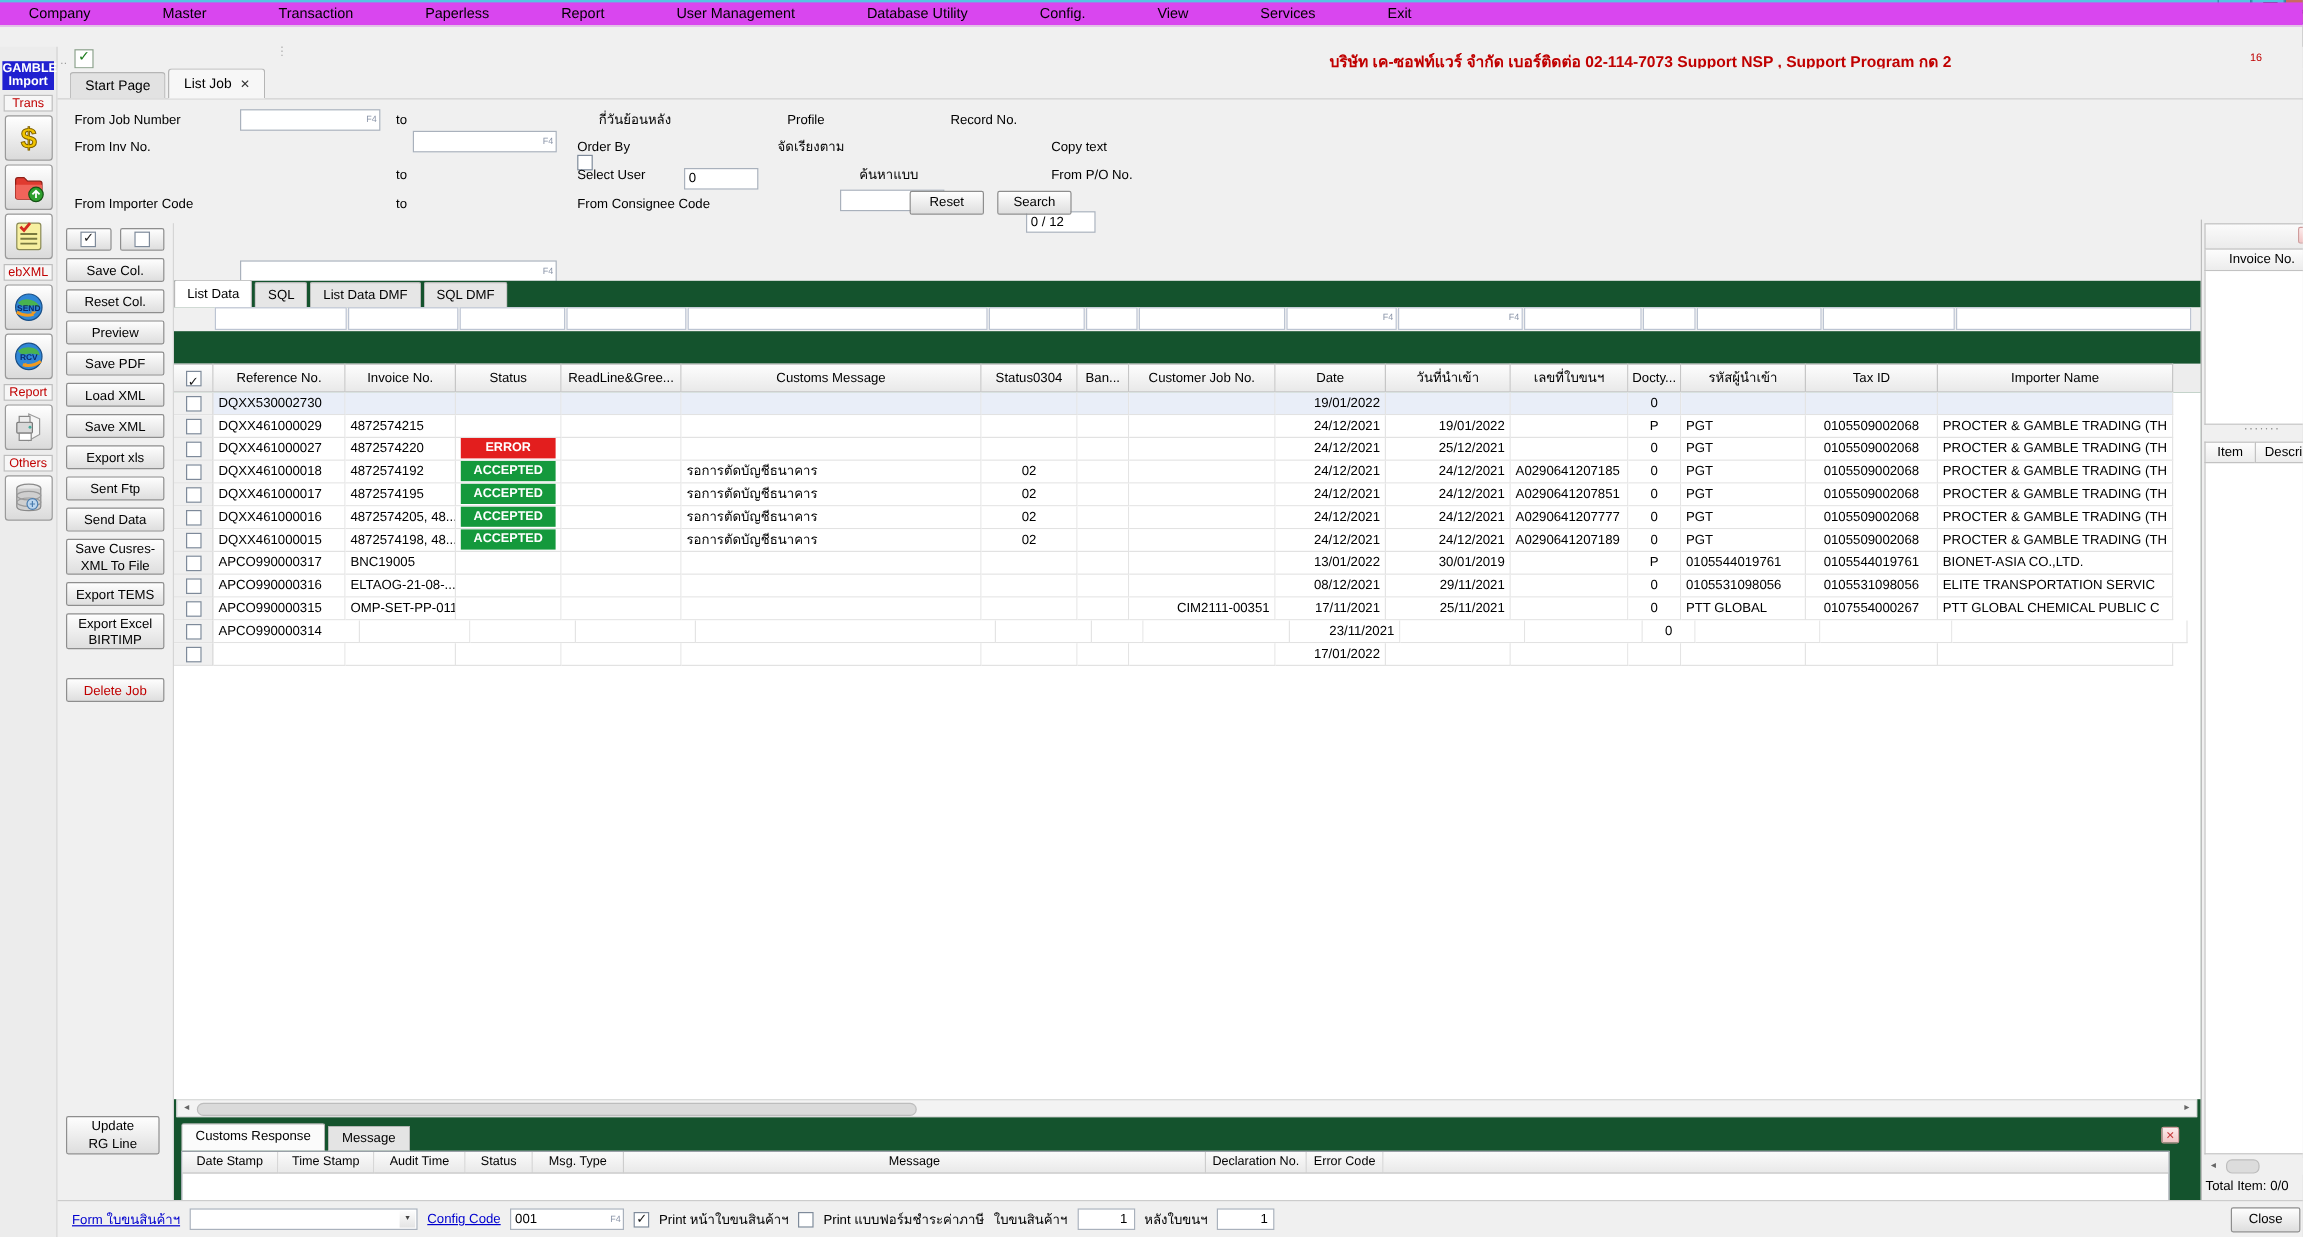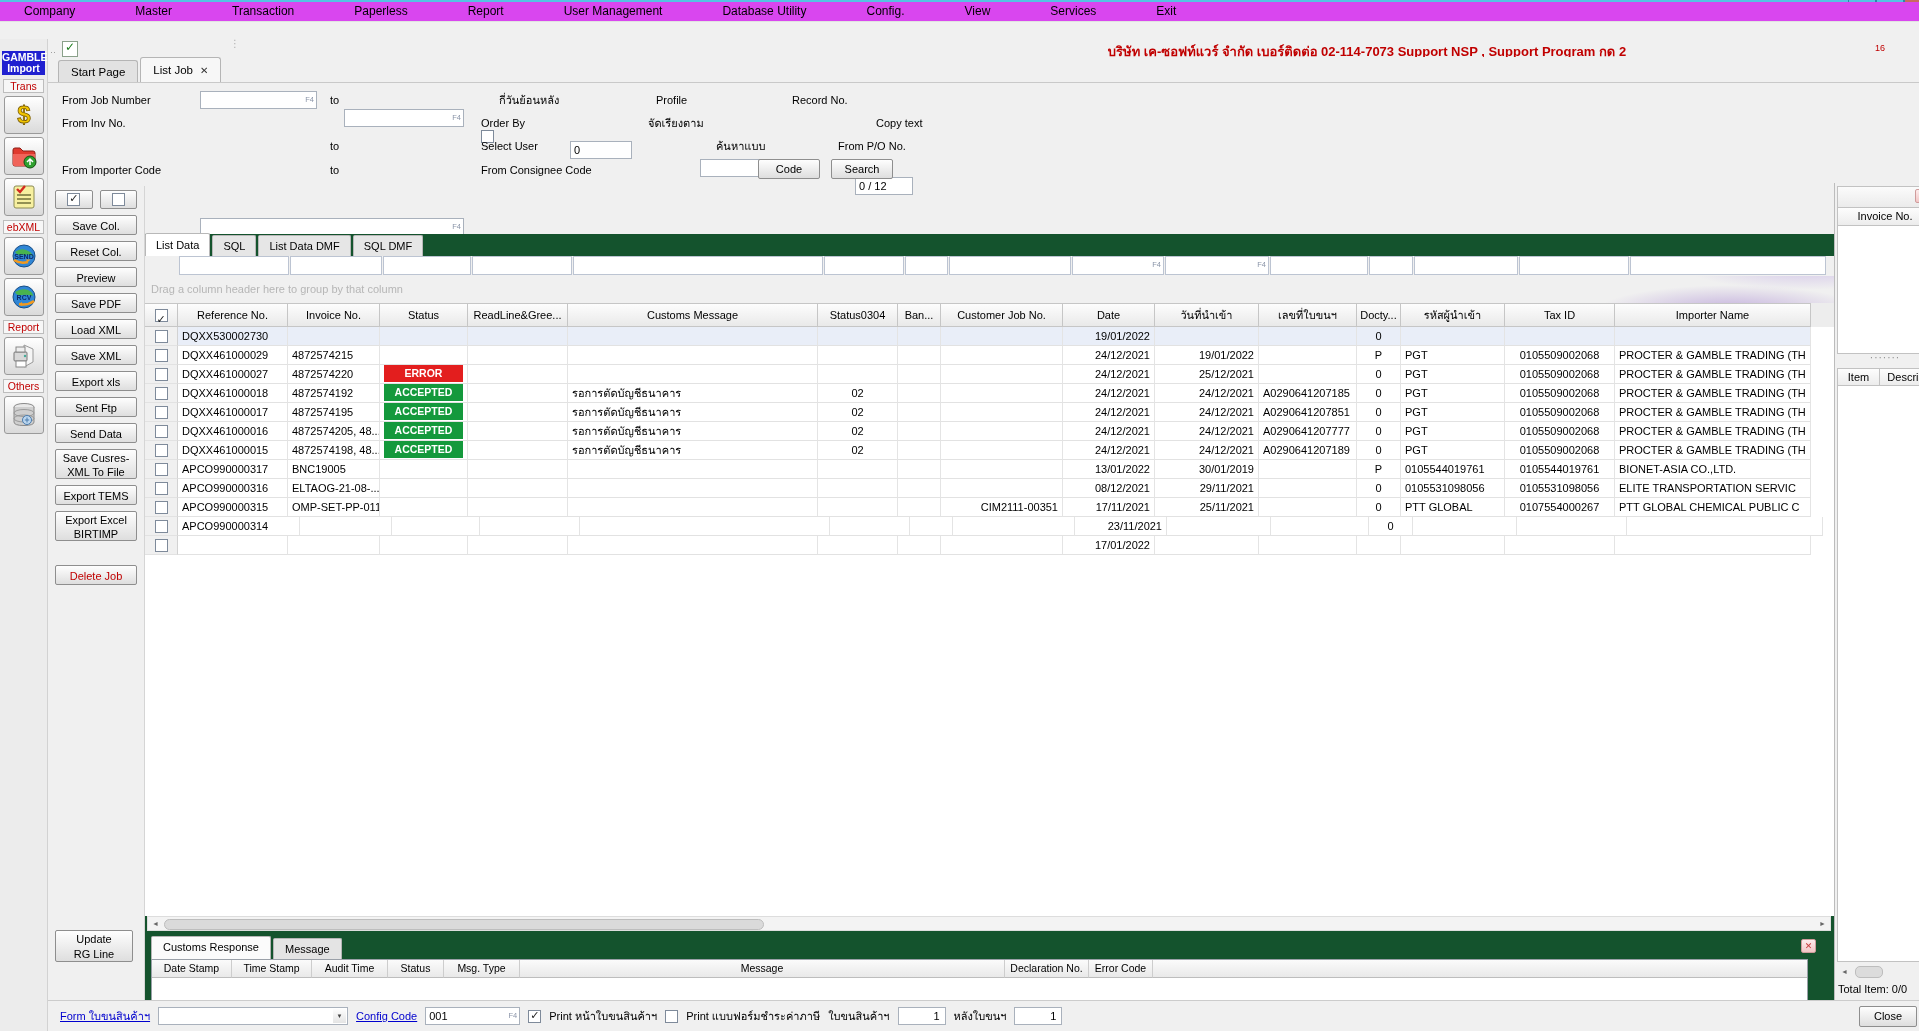--- a/index.html
+++ b/index.html
@@ -356,36 +356,36 @@
     <span class="flabel" style="left:433px;top:54px">Select User</span>
     <div class="dd abs" style="left:500px;top:54px;width:140px">
         <span>1. ทั้งหมด</span>
         <span class="dda"></span>
       </div>
     <span class="flabel" style="left:668px;top:54px">ค้นหาแบบ</span>
     <div class="dd abs" style="left:724px;top:54px;width:90px">
         <span>ค้นหาต้นคำ</span>
         <span class="dda"></span>
       </div>
-    <span class="flabel" style="left:790px;top:54px">From P/O No.</span>
+    <span class="flabel" style="left:828px;top:54px">From P/O No.</span>
     <div class="inp abs" style="left:917px;top:54px;width:130px"></div>
     
     <span class="flabel" style="left:14px;top:78px">From Importer Code</span>
     <div class="inp abs" style="left:152px;top:78px;width:117px">
         <span class="f4tag">F4</span>
       </div>
     <span class="flabel" style="left:282px;top:78px">to</span>
     <div class="inp abs" style="left:296px;top:78px;width:120px">
         <span class="f4tag">F4</span>
       </div>
     <span class="flabel" style="left:433px;top:78px">From Consignee Code</span>
     <div class="inp abs" style="left:577px;top:78px;width:100px">
         <span class="f4tag">F4</span>
       </div>
-    <div class="btn3d abs" style="left:710px;top:76px;width:62px;height:20px;line-height:18px">Code</div>
+    <div class="btn3d abs" style="left:710px;top:76px;width:62px;height:20px;line-height:18px">Reset</div>
     <div class="btn3d abs" style="left:783px;top:76px;width:62px;height:20px;line-height:18px">Search</div>
   </div>
 
   <div class="leftcol">
     <div class="selrow">
       <span class="btn3d selbtn">
           <span class="cbx checked"></span>
         </span>
       <span class="btn3d selbtn">
           <span class="cbx"></span>
@@ -434,24 +434,20 @@
         </div>
         <div class="fcell" style="width: 104px;">
           <span class="f4tag">F4</span>
         </div>
         <div class="fcell" style="width: 98px;"></div>
         <div class="fcell" style="width: 44px;"></div>
         <div class="fcell" style="width: 104px;"></div>
         <div class="fcell" style="width: 110px;"></div>
         <div class="fcell" style="width: 196px;"></div>
       </div>
-    <div class="groupbar">
-      <span class="swoosh"></span>
-      <span class="ghint">Drag a column header here to group by that column</span>
-    </div>
     <div class="ghead">
         <div class="hcell" style="width: 33px;">
           <span class="cbx checked"></span>
         </div>
         <div class="hcell" style="width: 110px;">Reference No.</div>
         <div class="hcell" style="width: 92px;">Invoice No.</div>
         <div class="hcell" style="width: 88px;">Status</div>
         <div class="hcell" style="width: 100px;">ReadLine&amp;Gree...</div>
         <div class="hcell" style="width: 250px;">Customs Message</div>
         <div class="hcell" style="width: 80px;">Status0304</div>

